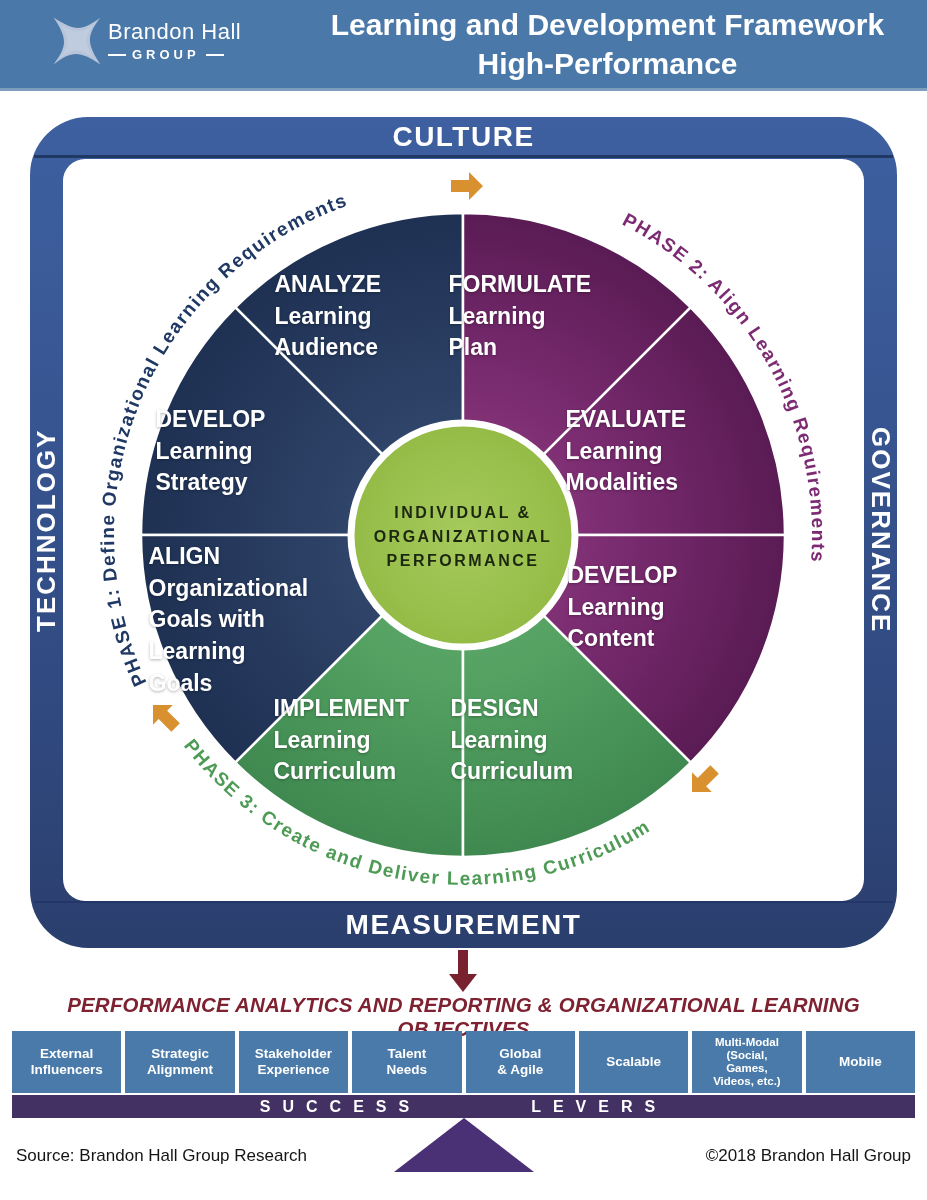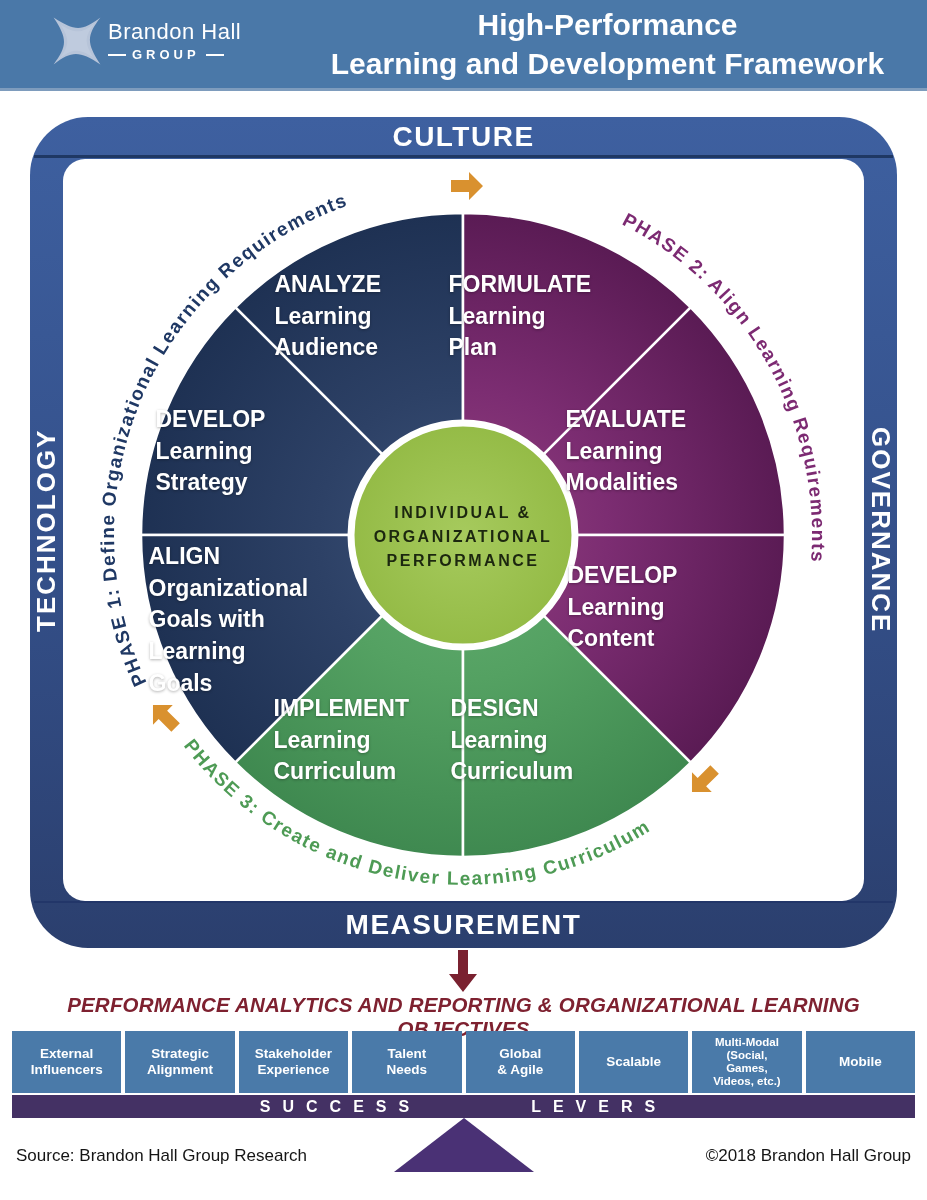--- a/index.html
+++ b/index.html
@@ -72,22 +72,22 @@
       <div class="logo-text">
         <div class="logo-name">Brandon Hall</div>
         <div class="logo-group">
           <span class="dash"></span>
           <span class="grp">GROUP</span>
           <span class="dash"></span>
         </div>
       </div>
     </div>
     <div class="title">
+      <div>Learning and Development Framework</div>
       <div>High-Performance</div>
-      <div>Learning and Development Framework</div>
     </div>
   </div>
 
   <div class="frame"></div>
   <div class="frame-inner"></div>
   <div class="bar-edge-top"></div>
   <div class="bar-edge-bottom"></div>
   <div class="edge-label edge-top">CULTURE</div>
   <div class="edge-label edge-bottom">MEASUREMENT</div>
   <div class="edge-label edge-left">TECHNOLOGY</div>

